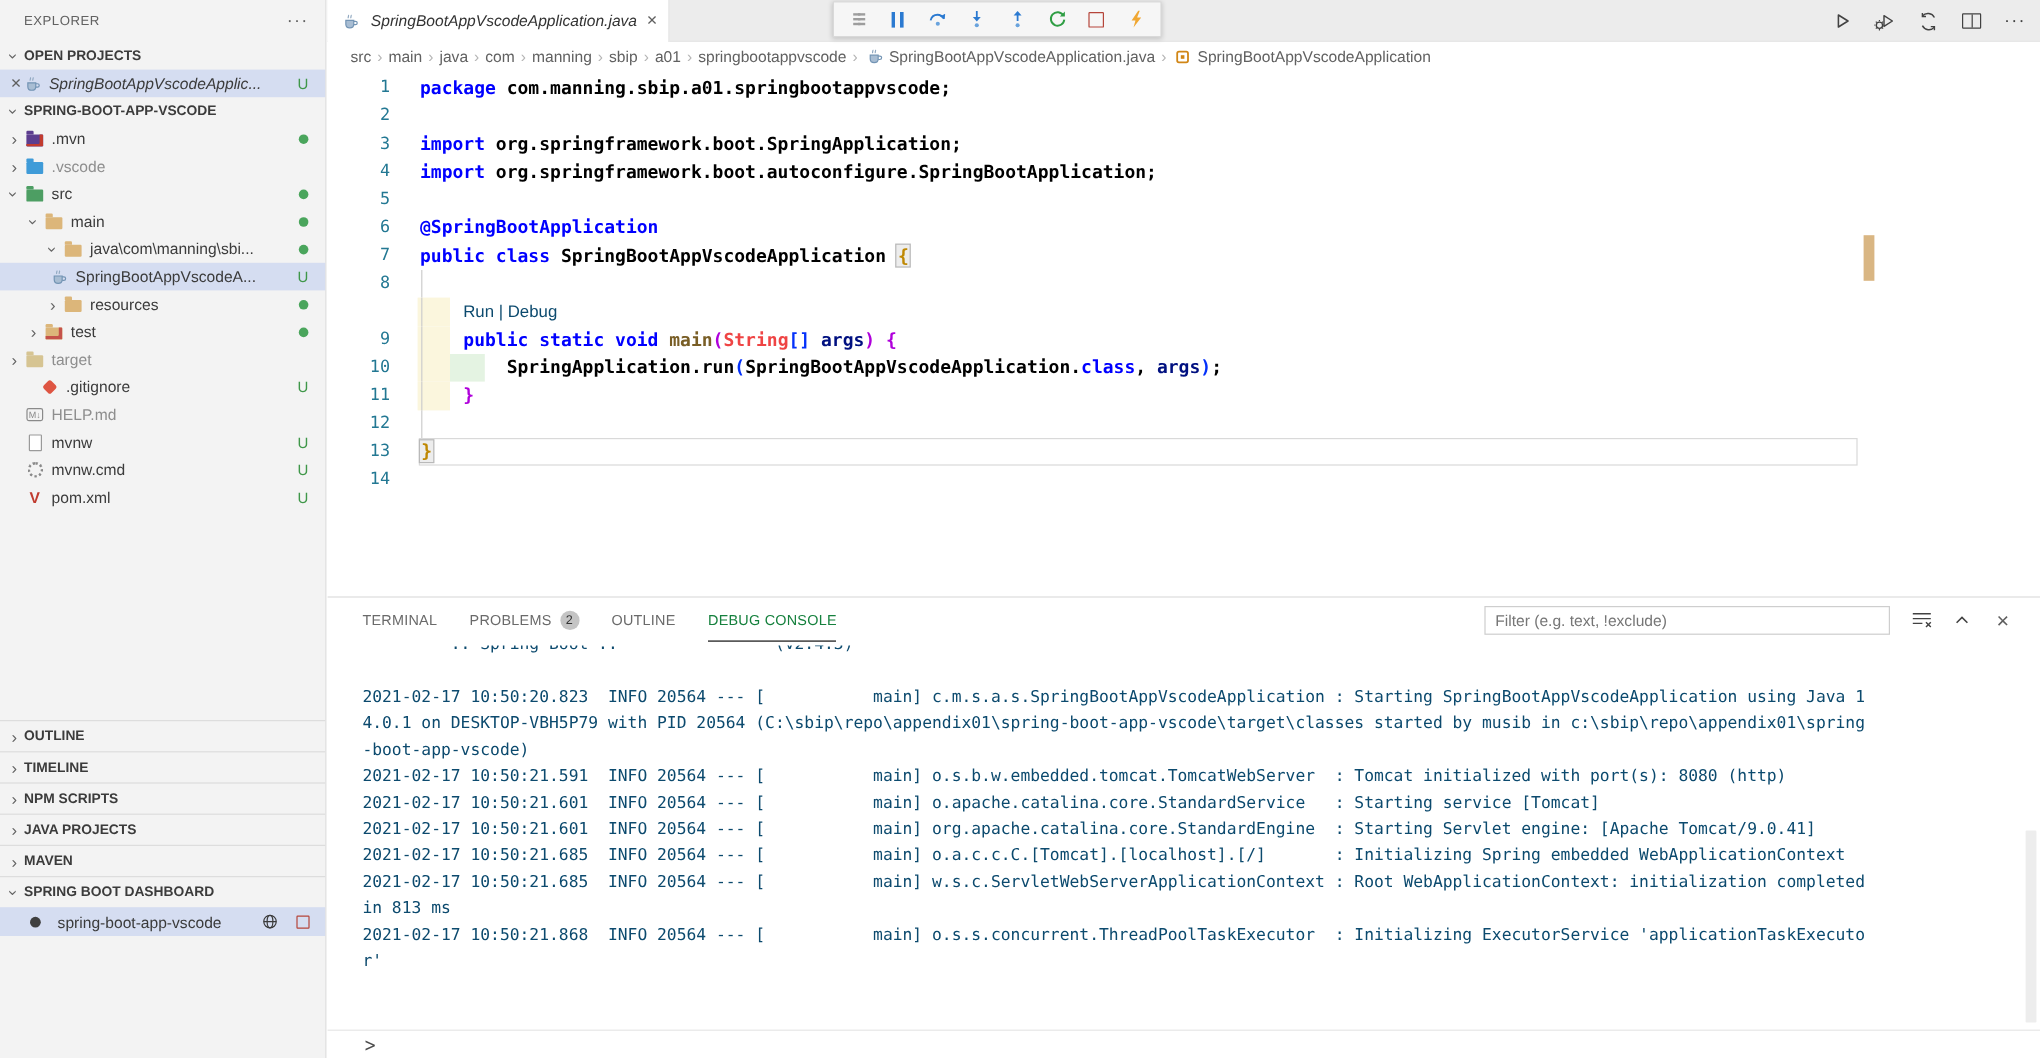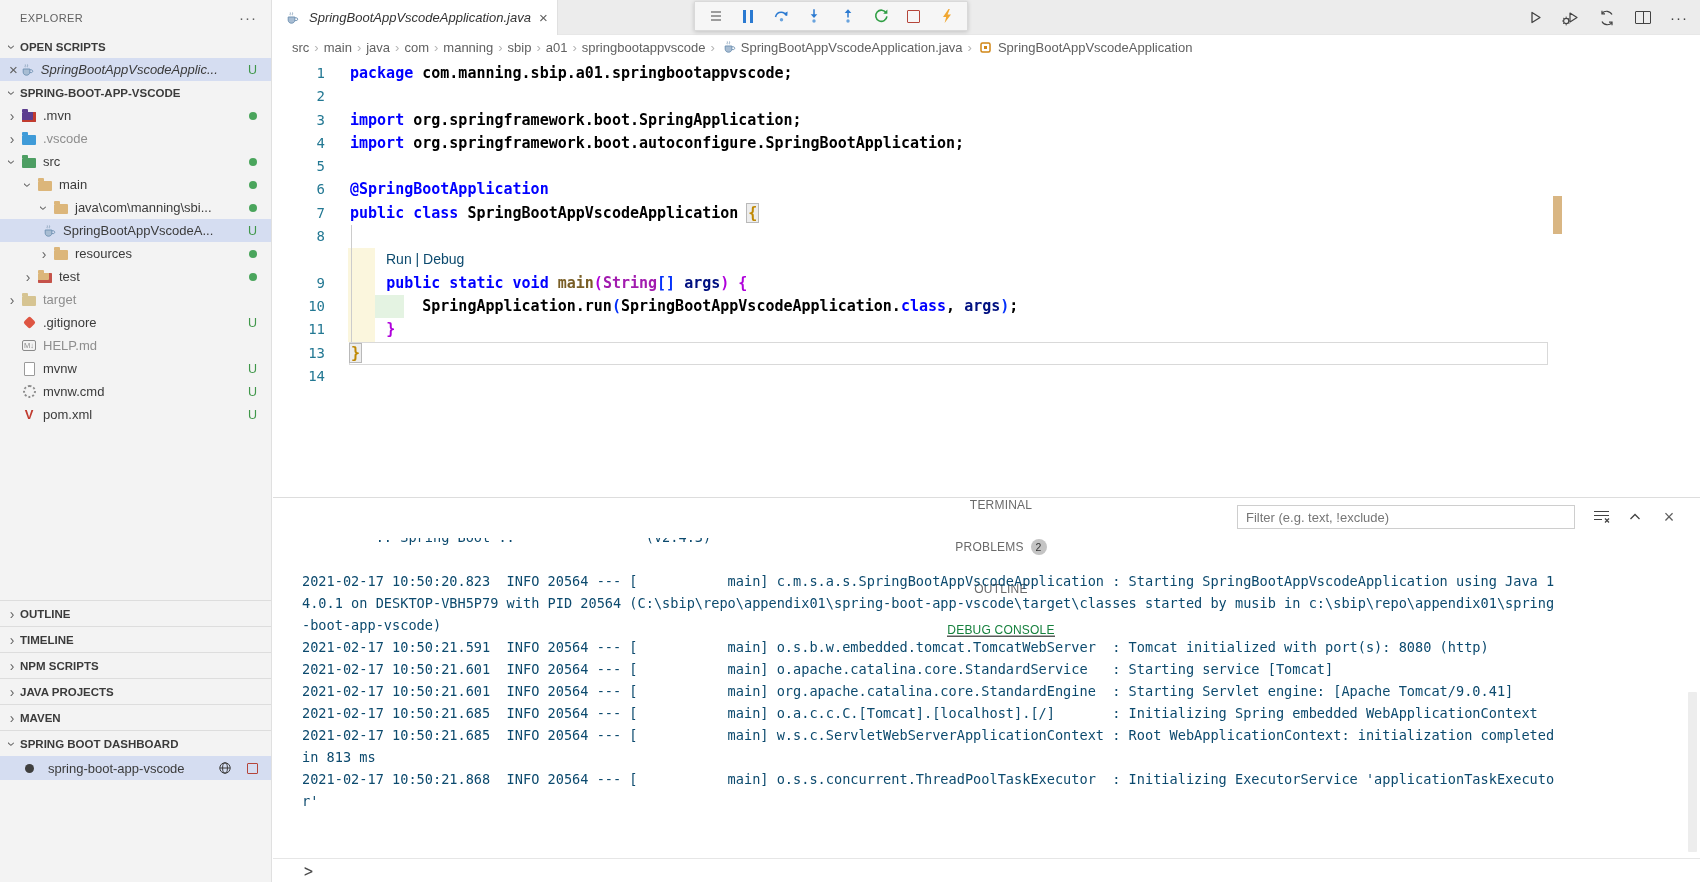--- a/index.html
+++ b/index.html
@@ -70,28 +70,28 @@
 
   
   .editor{position:absolute;left:0;right:0;top:59px;height:438px;background:#fff;overflow:hidden;padding-top:3px;}
   .code-row{position:relative;height:23.3px;line-height:23.3px;font-family:"DejaVu Sans Mono",monospace;font-size:15px;}
   .gutter{position:absolute;left:0;width:52px;text-align:right;color:#237893;font-size:14px;}
   .code-text{position:absolute;left:77px;white-space:pre;color:#000;font-weight:bold;}
   .hl-block{position:absolute;top:0;height:100%;}
   .indent-guide{position:absolute;left:78px;top:0;height:100%;width:1px;background:#cccccc;}
   .current-line-box{position:absolute;left:76px;right:152px;top:0;height:100%;border:1px solid #d9d9d9;box-sizing:border-box;}
   .codelens{position:absolute;left:113px;font-family:"Liberation Sans",sans-serif;font-size:14px;color:#0c4a6e;cursor:pointer;}
-  .tk-k{color:#0000ff;}  .tk-p{color:#000000;}  .tk-t{color:#a21caf;}
+  .tk-k{color:#0000ff;}  .tk-p{color:#000000;}  .tk-t{color:#ef4444;}
   .tk-m{color:#795e26;}  .tk-v{color:#001080;}  .tk-b2{color:#af00db;}  .tk-b3{color:#0431fa;}
   .tk-mb{color:#bf8803;border:1px solid #b9b9b9;background:#ededed;padding:0 1px;margin-left:-1px;}
   .overview-marker{position:absolute;left:1280px;top:196px;width:9px;height:38px;background:#d2a96d;opacity:.85;}
 
   
   .panel{position:absolute;left:0;right:0;top:497px;bottom:0;background:#fff;border-top:1px solid #ddd;box-sizing:border-box;}
-  .ptabs{position:absolute;left:0;right:0;top:0;height:37px;display:flex;align-items:center;padding-left:29px;gap:27px;flex-direction:column;}
+  .ptabs{position:absolute;left:0;right:0;top:0;height:37px;display:flex;align-items:center;padding-left:29px;gap:27px;}
   .ptab{font-size:12px;color:#6a6a6a;height:100%;display:flex;align-items:center;cursor:pointer;letter-spacing:.2px;}
   .ptab.active{color:#15803d;box-shadow:inset 0 -1.5px 0 #5a5a5a;}
   .pbadge{margin-left:7px;background:#c4c4c4;color:#333;border-radius:50%;width:16px;height:16px;font-size:10.5px;display:inline-flex;align-items:center;justify-content:center;}
   .pfilter{position:absolute;right:125px;top:7px;width:338px;height:24px;box-sizing:border-box;border:1px solid #cecece;background:#fff;font-size:13px;padding:0 8px;color:#3b3b3b;font-family:"Liberation Sans",sans-serif;outline:none;}
   .pfilter::placeholder{color:#767676;}
   .pactions{position:absolute;right:22px;top:0;height:37px;display:flex;align-items:center;gap:16px;}
   .pactions .icn{cursor:pointer;}
   .console{position:absolute;left:29px;top:40px;bottom:25px;overflow:hidden;font-family:"DejaVu Sans Mono",monospace;font-size:13.6px;line-height:22px;color:#0c4a6e;}
   .console-line{width:153ch;white-space:pre-wrap;word-break:break-all;min-height:22px;}
   .console-banner{height:10px;overflow:hidden;}
@@ -105,21 +105,21 @@
 
 <div class="page">
 
   <aside class="sidebar">
     <div class="sb-header">
       <span>EXPLORER</span>
       <span class="sb-more">···</span>
     </div>
     <div class="sec-row">
       <span class="ic-chev down">›</span>
-      <span>OPEN SCRIPTS</span>
+      <span>OPEN PROJECTS</span>
     </div>
     <div class="oe-item">
       <span class="ic-x">×</span>
       <span class="icn">
           <svg width="14" height="14" viewBox="0 0 14 14">
             <path d="M3.2 6h6.6v3.2c0 1.8-1.5 3-3.3 3s-3.3-1.2-3.3-3z" fill="#a8bdd3" stroke="#7394b4"></path>
             <path d="M9.8 6.8h1.4c.9 0 1.5.6 1.5 1.4 0 .8-.6 1.4-1.5 1.4H9.8" fill="none" stroke="#7394b4"></path>
             <path d="M5.3 1.5c.7.8-.7 1.7 0 2.7M7.5 1.5c.7.8-.7 1.7 0 2.7" fill="none" stroke="#90a8c0"></path>
           </svg>
         </span>
@@ -212,21 +212,21 @@
             <span class="ic-dot"></span>
           </span>
         </div>
         <div class="tree-row dim" style="padding-left: 4px;">
           <span class="ic-chev">›</span>
           <span class="icn">
             <span class="fo" style="background:#d6c492"></span>
           </span>
           <span class="lbl">target</span>
         </div>
-        <div class="tree-row" style="padding-left: 4px;">
+        <div class="tree-row" style="padding-left: 4px; margin-left: 12px;">
           <span class="chev-spacer"></span>
           <span class="icn">
             <span class="ic-git"></span>
           </span>
           <span class="lbl">.gitignore</span>
           <span class="right">
             <span class="ic-u">U</span>
           </span>
         </div>
         <div class="tree-row dim" style="padding-left: 4px;">
@@ -504,20 +504,25 @@
           <span class="hl-block" style="left: 102px; width: 29px; background: rgb(228, 243, 226);"></span>
           <span class="indent-guide"></span>
           <span class="gutter">10</span>
           <span class="code-text"><span class="tk-p">        SpringApplication.run</span><span class="tk-b3">(</span><span class="tk-p">SpringBootAppVscodeApplication.</span><span class="tk-k">class</span><span class="tk-p">, </span><span class="tk-v">args</span><span class="tk-b3">)</span><span class="tk-p">;</span></span>
         </div>
         <div class="code-row">
           <span class="hl-block" style="left: 75px; width: 27px; background: rgb(251, 246, 221);"></span>
           <span class="indent-guide"></span>
           <span class="gutter">11</span>
           <span class="code-text"><span class="tk-p">    </span><span class="tk-b2">}</span></span>
+        </div>
+        <div class="code-row">
+          <span class="indent-guide"></span>
+          <span class="gutter">12</span>
+          <span class="code-text"></span>
         </div>
         <div class="code-row">
           <div class="current-line-box"></div>
           <span class="gutter">13</span>
           <span class="code-text"><span class="tk-mb">}</span></span>
         </div>
         <div class="code-row">
           <span class="gutter">14</span>
           <span class="code-text"></span>
         </div>

